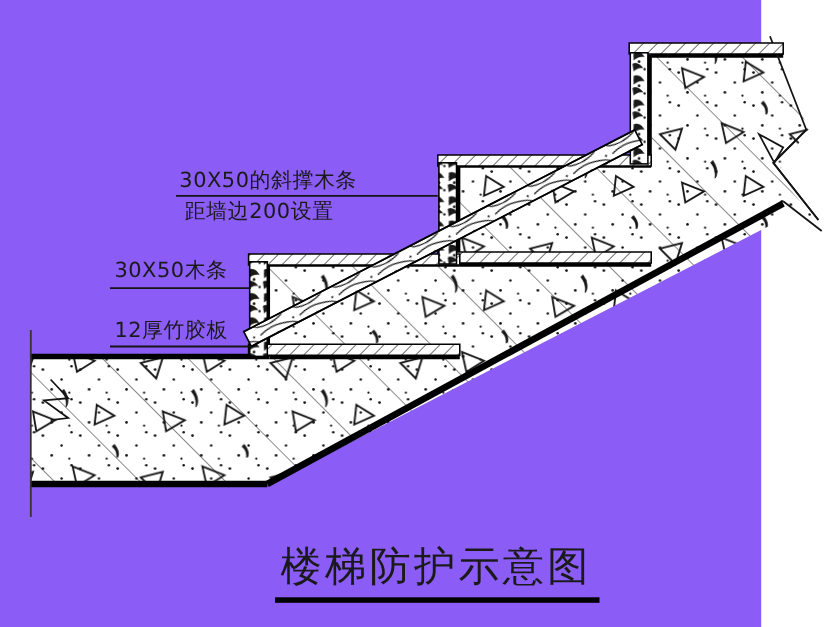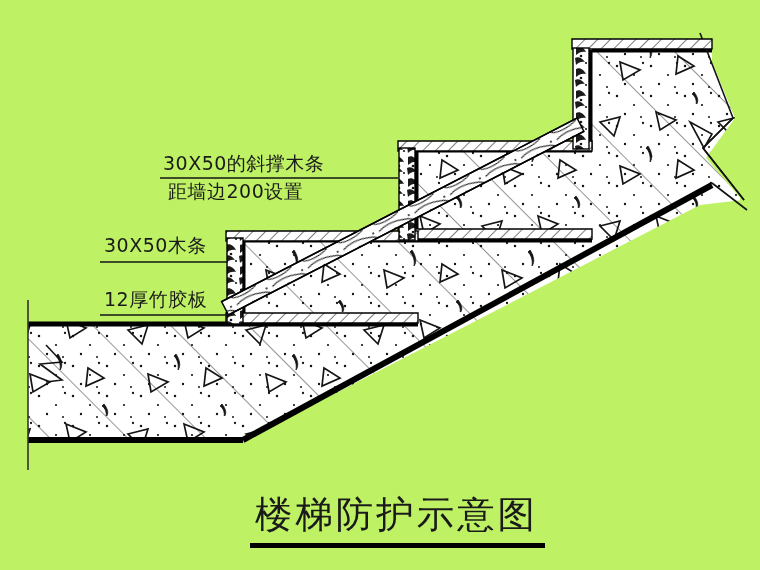--- a/index.html
+++ b/index.html
@@ -10,23 +10,23 @@
   }
   body {
     width: 760px;
     height: 570px;
     font-family: "DejaVu Sans", "Liberation Sans", sans-serif;
     overflow: hidden;
     position: relative;
   }
   #drawing-root {
     position: relative;
-    width: 760px;
+    width: 692px;
     height: 570px;
-    background: #bef264;
+    background: #8b5cf6;
   }
   #cad-svg {
     position: absolute;
     left: 0;
     top: 0;
     width: 760px;
     height: 570px;
     display: block;
   }
   .anno-text {

